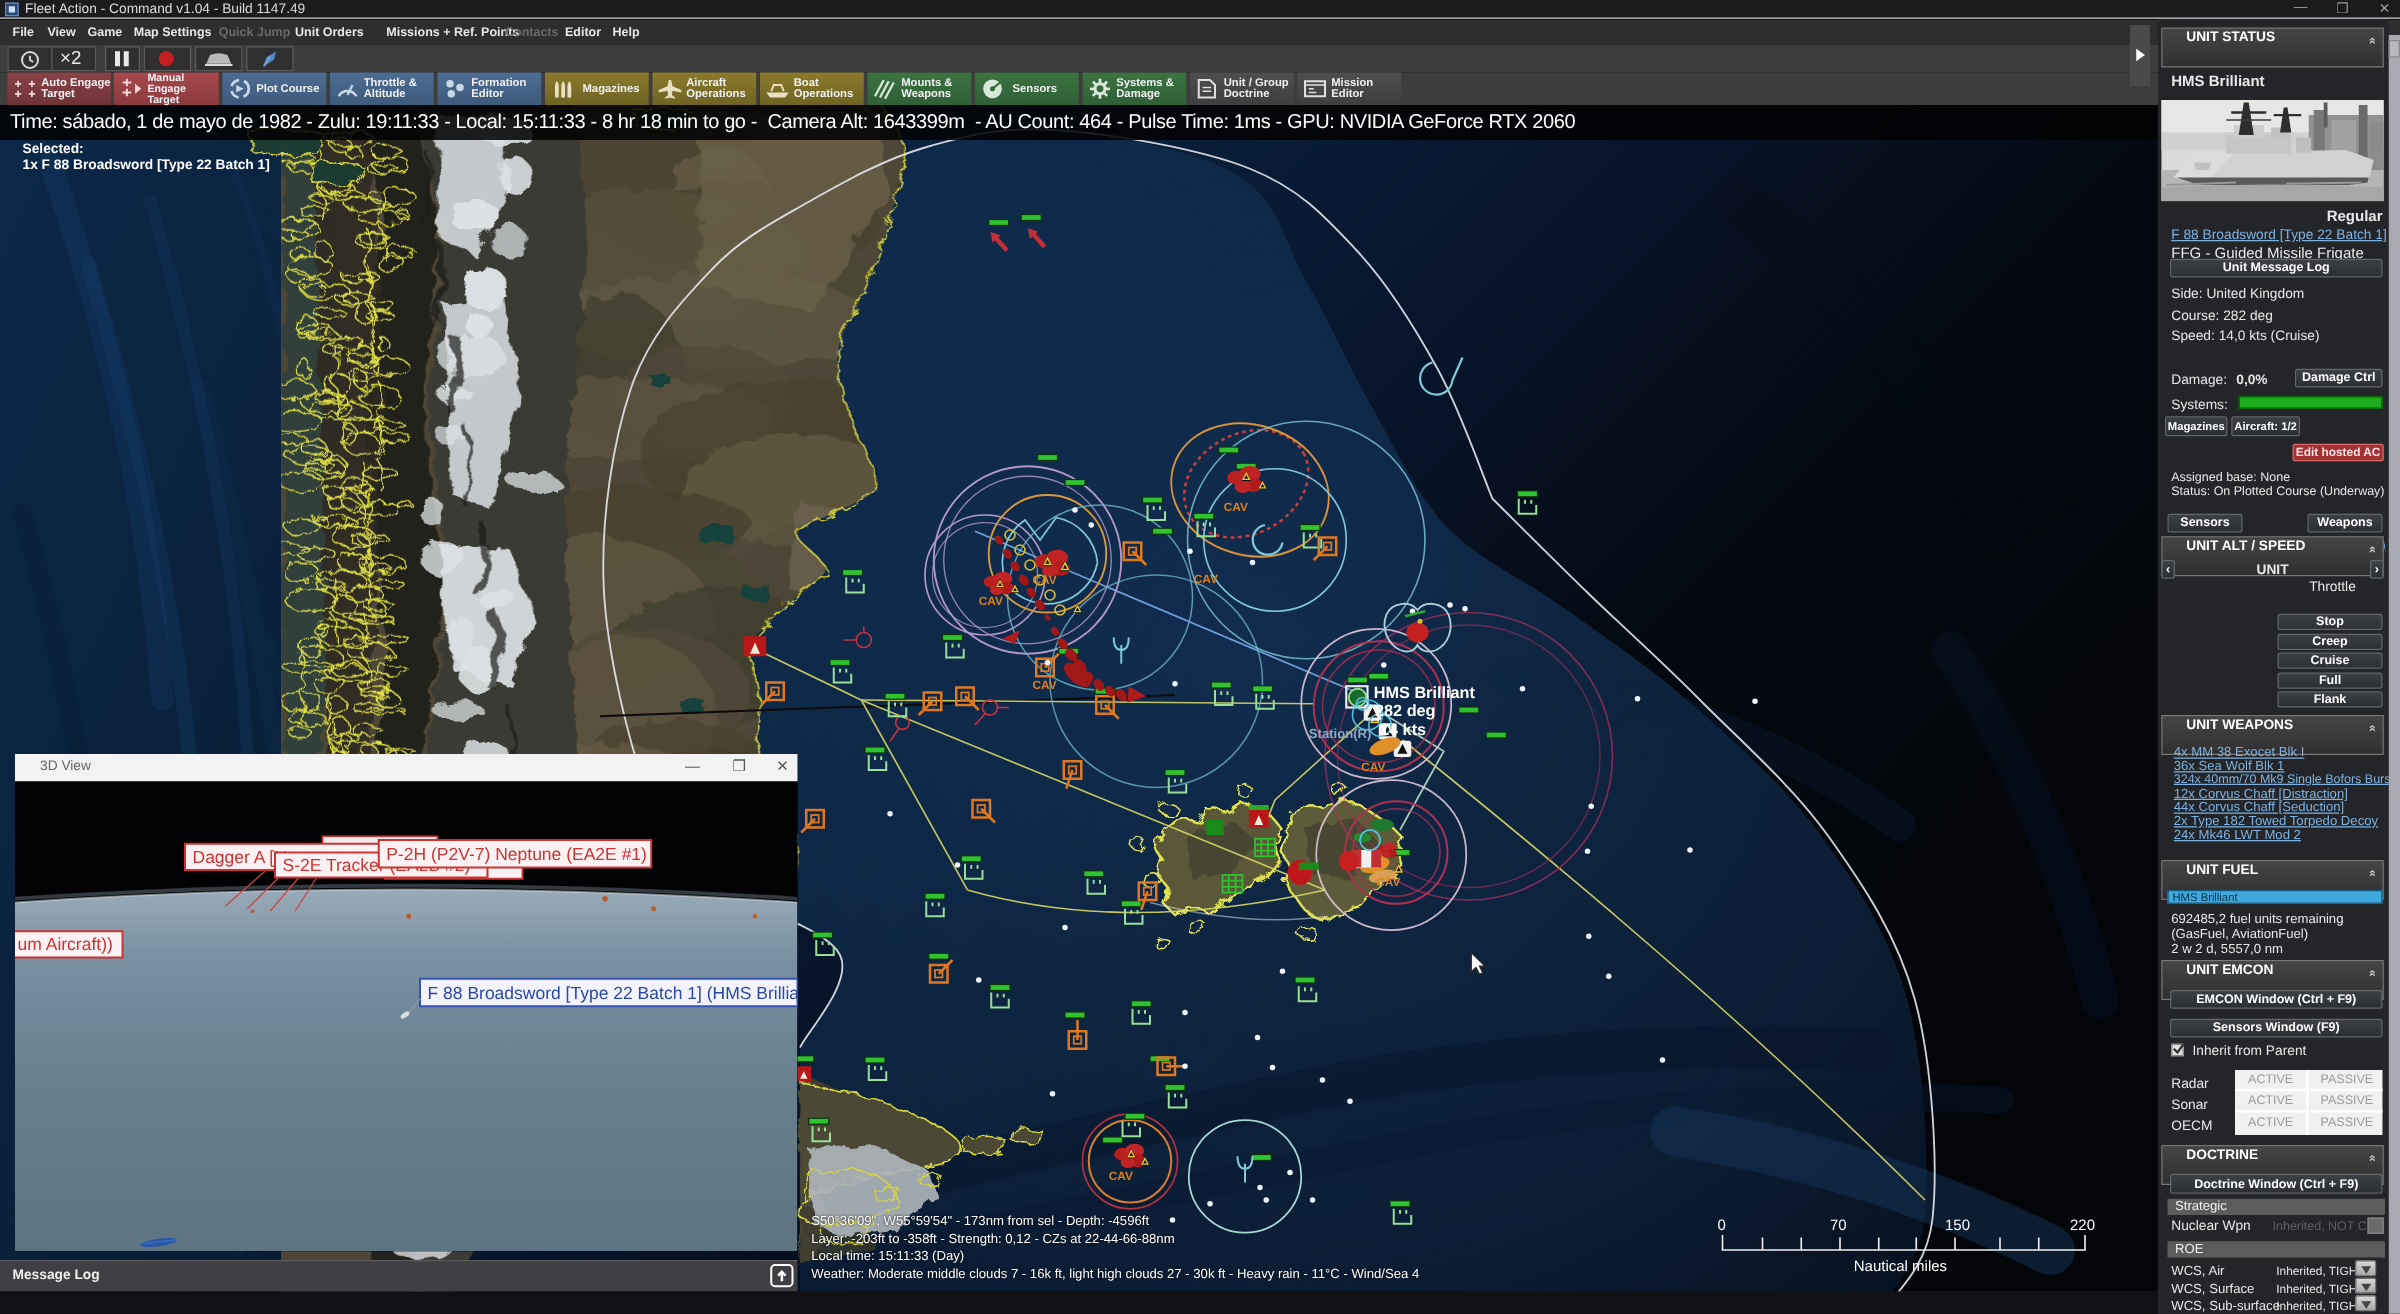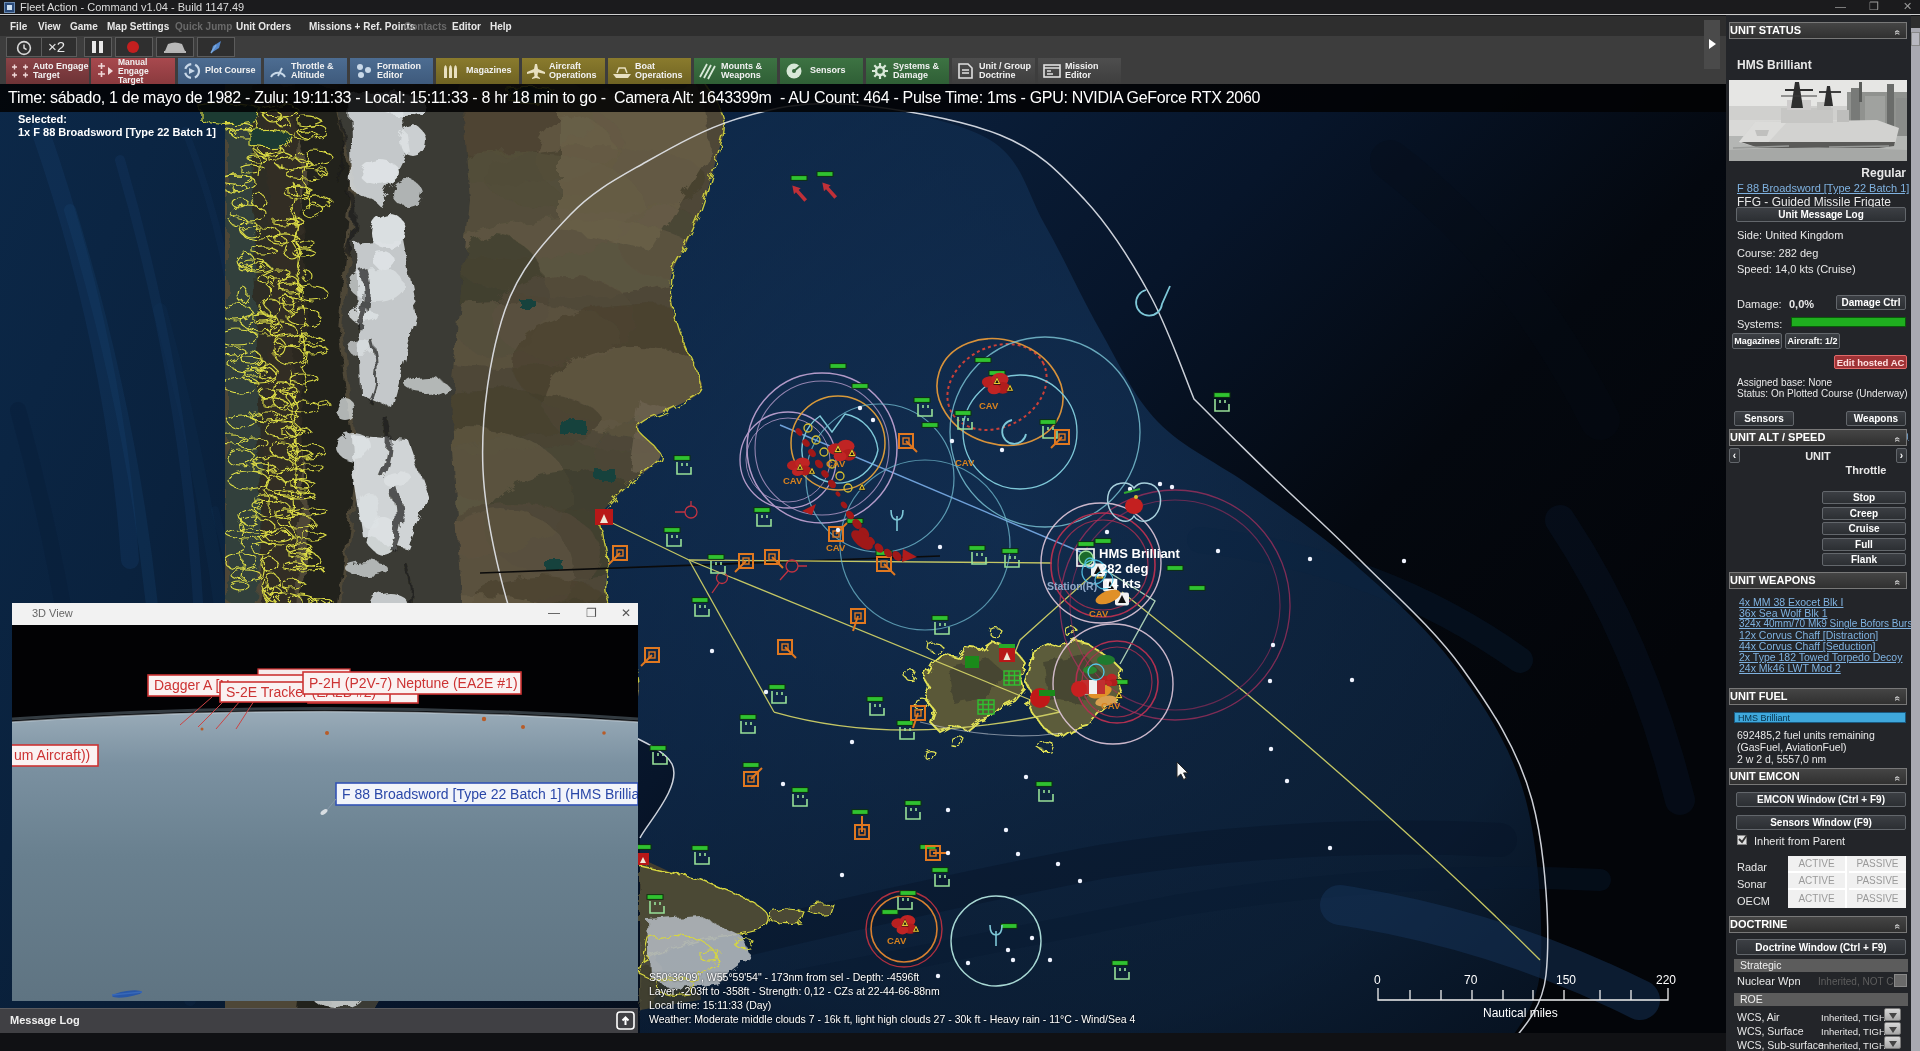--- a/index.html
+++ b/index.html
@@ -35,21 +35,21 @@
 #w3d .tb .b { position:absolute; top:3px; color:#555; font-size:12px; }
 
 #msglog { position:absolute; left:0; top:924px; width:638px; height:25px; background:#404044; border-top:1px solid #5a5a5e; }
 #msglog .t { position:absolute; left:10px; top:5px; color:#f0f0f0; font-size:11px; font-weight:bold; }
 
 #bottombar { position:absolute; left:0; top:1033px; width:1726px; height:18px; background:#3a3a3e; }
 #bottombar span { position:absolute; top:3px; color:#f0f0f0; font-size:10.5px; font-weight:bold; }
 #bottombar .tri { position:absolute; top:3px; width:0; height:0; border-left:9px solid #fff; border-top:6px solid transparent; border-bottom:6px solid transparent; }
 
 #sidebar { position:absolute; left:1726px; top:15px; width:185px; height:1036px; background:#232529; overflow:hidden; }
-.panelhdr { position:absolute; left:3px; width:178px; height:17px; background:linear-gradient(#454545,#303030); border:1px solid #787878; color:#fff; font-size:11px; font-weight:bold; line-height:15px; padding-left:0; }
+.panelhdr { position:absolute; left:3px; width:178px; height:32px; background:linear-gradient(#454545,#303030); border:1px solid #787878; color:#fff; font-size:11px; font-weight:bold; line-height:15px; padding-left:19px; }
 .panelhdr .chev { position:absolute; right:5px; top:2px; color:#ccc; font-size:10px; transform:rotate(90deg); }
 .sbtn { position:absolute; background:linear-gradient(#3c3f44,#2c2f33); border:1px solid #63676c; border-radius:2px; color:#fff; font-size:10px; font-weight:bold; text-align:center; }
 .stext { position:absolute; color:#e8e8e8; font-size:11px; }
 .slink { position:absolute; color:#7fb2e0; font-size:11px; text-decoration:underline; }
 #scrollbar { position:absolute; left:1911px; top:28px; width:9px; height:1023px; background:#a9a9b1; }
 #scrollbar .tb2 { position:absolute; left:0; top:4px; width:9px; height:14px; background:#b8b8c0; border:1px solid #888; }
 #maptab { position:absolute; left:1704px; top:20px; width:16px; height:49px; background:#4a4a4a; }
 #maptab:after { content:""; position:absolute; left:5px; top:19px; width:0; height:0; border-left:7px solid #fff; border-top:5px solid transparent; border-bottom:5px solid transparent; }
 .ddn { position:absolute; left:158px; width:17px; height:13px; background:linear-gradient(#d8d8d8,#a8a8a8); border:1px solid #777; border-radius:2px; }
 .ddn:after { content:""; position:absolute; left:4px; top:4px; width:0; height:0; border-top:6px solid #444; border-left:4px solid transparent; border-right:4px solid transparent; }
@@ -1251,21 +1251,21 @@
     <div class="stext" style="left:11px;top:362px;font-size:10px;">Assigned base: None</div>
     <div class="stext" style="left:11px;top:373px;font-size:10px;white-space:nowrap;">Status: On Plotted Course (Underway)</div>
     <div class="stext" style="left:11px;top:384px;font-size:8.5px;white-space:nowrap;margin-top:32px;">Mission: <span style="color:#7fb2e0;text-decoration:underline;">CTG 317.8 Patrol Area (ASW Patrol)</span></div>
     <div class="sbtn" style="left:8px;top:396px;width:60px;height:15px;line-height:14px;">Sensors</div>
     <div class="sbtn" style="left:120px;top:396px;width:60px;height:15px;line-height:14px;">Weapons</div>
 
     <div class="panelhdr" style="top:414px;">UNIT ALT / SPEED<span class="chev">«</span></div>
     <div class="sbtn" style="left:3px;top:433px;width:11px;height:15px;line-height:14px;">‹</div>
     <div class="sbtn" style="left:170px;top:433px;width:11px;height:15px;line-height:14px;">›</div>
     <div class="stext" style="left:0;top:435px;width:184px;text-align:center;font-weight:bold;">UNIT</div>
-    <div class="stext" style="left:100px;top:449px;width:80px;text-align:center;font-weight:bold;">Throttle</div>
+    <div class="stext" style="left:100px;top:449px;width:80px;text-align:center;font-weight:normal;">Throttle</div>
     <div class="sbtn" style="left:96px;top:476px;width:84px;height:13px;line-height:12px;">Stop</div>
     <div class="sbtn" style="left:96px;top:492px;width:84px;height:13px;line-height:12px;">Creep</div>
     <div class="sbtn" style="left:96px;top:507px;width:84px;height:13px;line-height:12px;">Cruise</div>
     <div class="sbtn" style="left:96px;top:523px;width:84px;height:13px;line-height:12px;">Full</div>
     <div class="sbtn" style="left:96px;top:538px;width:84px;height:13px;line-height:12px;">Flank</div>
 
     <div class="panelhdr" style="top:557px;">UNIT WEAPONS<span class="chev">«</span></div>
     <div class="slink" style="left:13px;top:581px;font-size:10.5px;">4x MM 38 Exocet Blk I</div>
     <div class="slink" style="left:13px;top:592px;font-size:10.5px;">36x Sea Wolf Blk 1</div>
     <div class="slink" style="left:13px;top:603px;font-size:10px;white-space:nowrap;">324x 40mm/70 Mk9 Single Bofors Burst [4 r</div>

